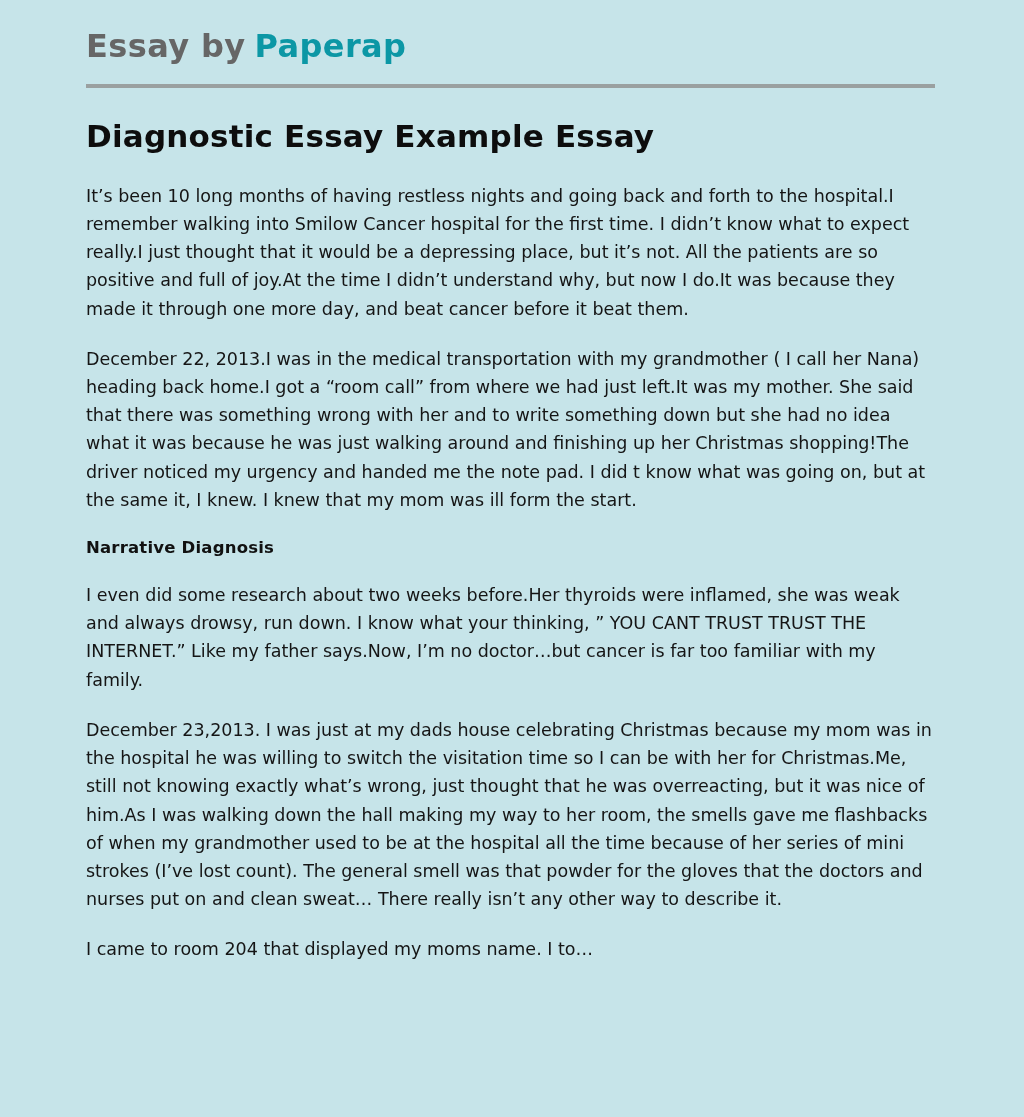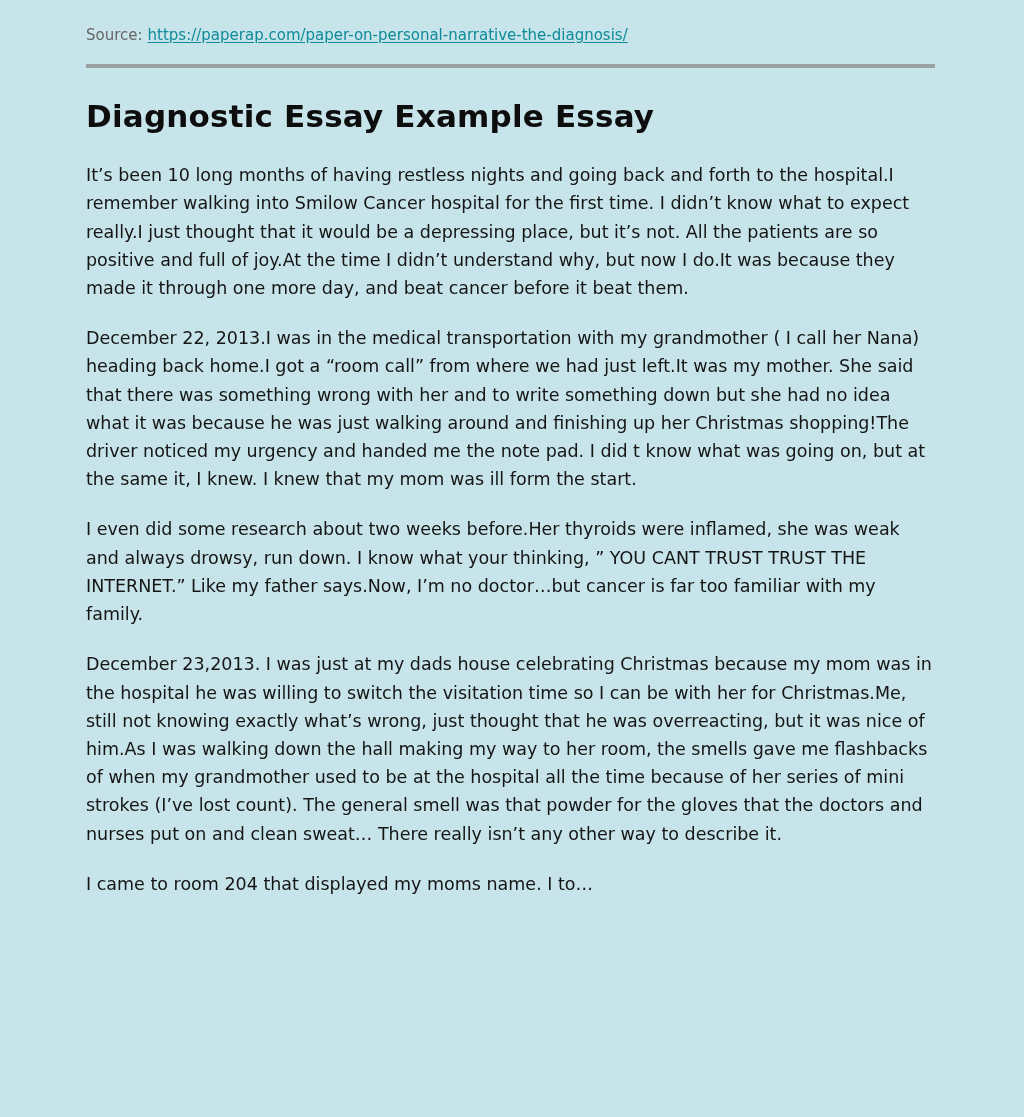--- a/index.html
+++ b/index.html
@@ -107,31 +107,32 @@
   .truncated {
     margin-bottom: 0;
   }
 </style>
 </head>
 <body>
 
 <div class="page">
 
   <header class="masthead">
-    <div class="source-line">
-      <span class="source-label">Source:</span><a class="source-url" href="#">https://paperap.com/paper-on-personal-narrative-the-diagnosis/</a>
+    <div class="brand-line">
+      <span class="brand-prefix">Essay by</span><span class="brand-name">Paperap</span>
     </div>
   </header>
 
   <div class="divider"></div>
 
   <article class="article">
     <h1 class="article-title">Diagnostic Essay Example Essay</h1>
     <div id="article-body">
         <p>It’s been 10 long months of having restless nights and going back and forth to the hospital.I remember walking into Smilow Cancer hospital for the first time. I didn’t know what to expect really.I just thought that it would be a depressing place, but it’s not. All the patients are so positive and full of joy.At the time I didn’t understand why, but now I do.It was because they made it through one more day, and beat cancer before it beat them.</p>
         <p>December 22, 2013.I was in the medical transportation with my grandmother ( I call her Nana) heading back home.I got a “room call” from where we had just left.It was my mother. She said that there was something wrong with her and to write something down but she had no idea what it was because he was just walking around and finishing up her Christmas shopping!The driver noticed my urgency and handed me the note pad. I did t know what was going on, but at the same it, I knew. I knew that my mom was ill form the start.</p>
+        <h2 class="section-heading">Narrative Diagnosis</h2>
         <p>I even did some research about two weeks before.Her thyroids were inflamed, she was weak and always drowsy, run down. I know what your thinking, ” YOU CANT TRUST TRUST THE INTERNET.” Like my father says.Now, I’m no doctor…but cancer is far too familiar with my family.</p>
         <p>December 23,2013. I was just at my dads house celebrating Christmas because my mom was in the hospital he was willing to switch the visitation time so I can be with her for Christmas.Me, still not knowing exactly what’s wrong, just thought that he was overreacting, but it was nice of him.As I was walking down the hall making my way to her room, the smells gave me flashbacks of when my grandmother used to be at the hospital all the time because of her series of mini strokes (I’ve lost count). The general smell was that powder for the gloves that the doctors and nurses put on and clean sweat… There really isn’t any other way to describe it.</p>
         <p class="truncated">I came to room 204 that displayed my moms name. I to…</p>
       </div>
   </article>
 
 </div>
 
 </body></html>

